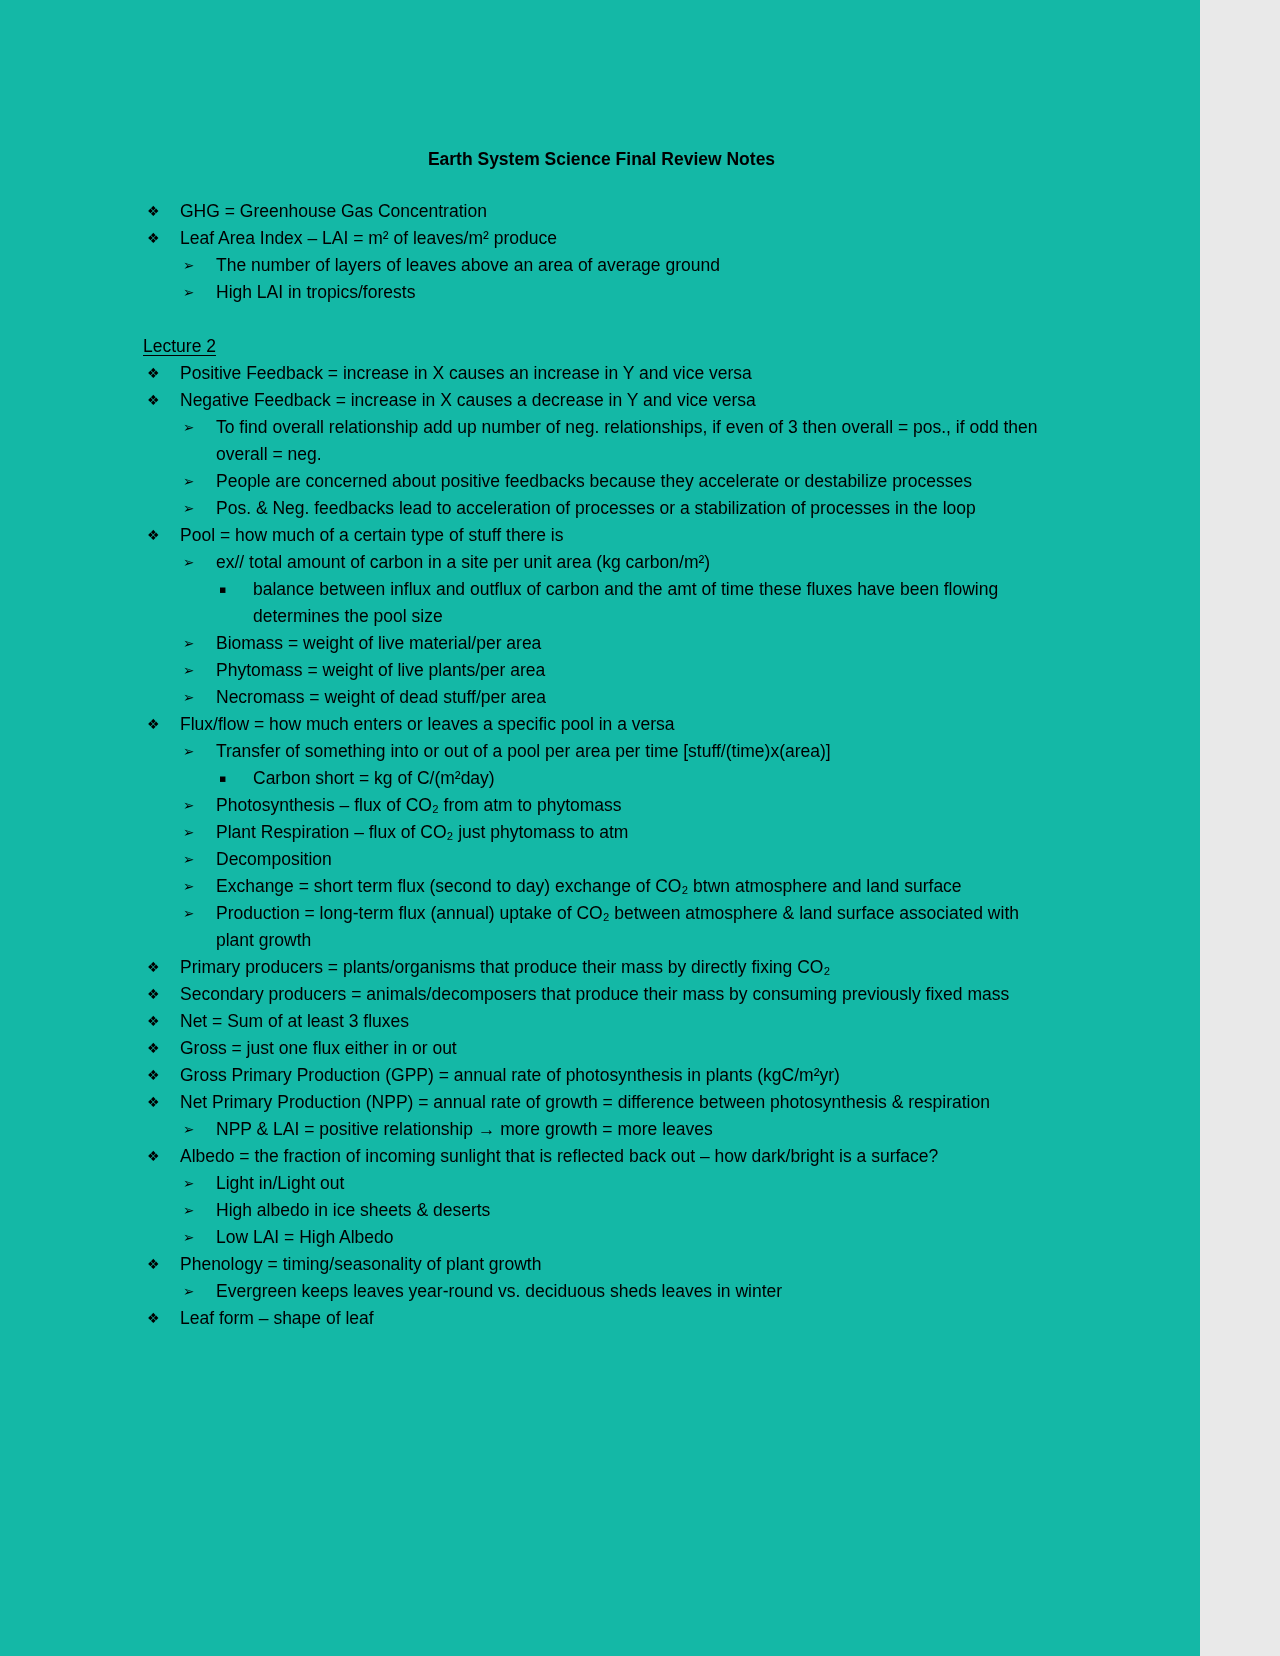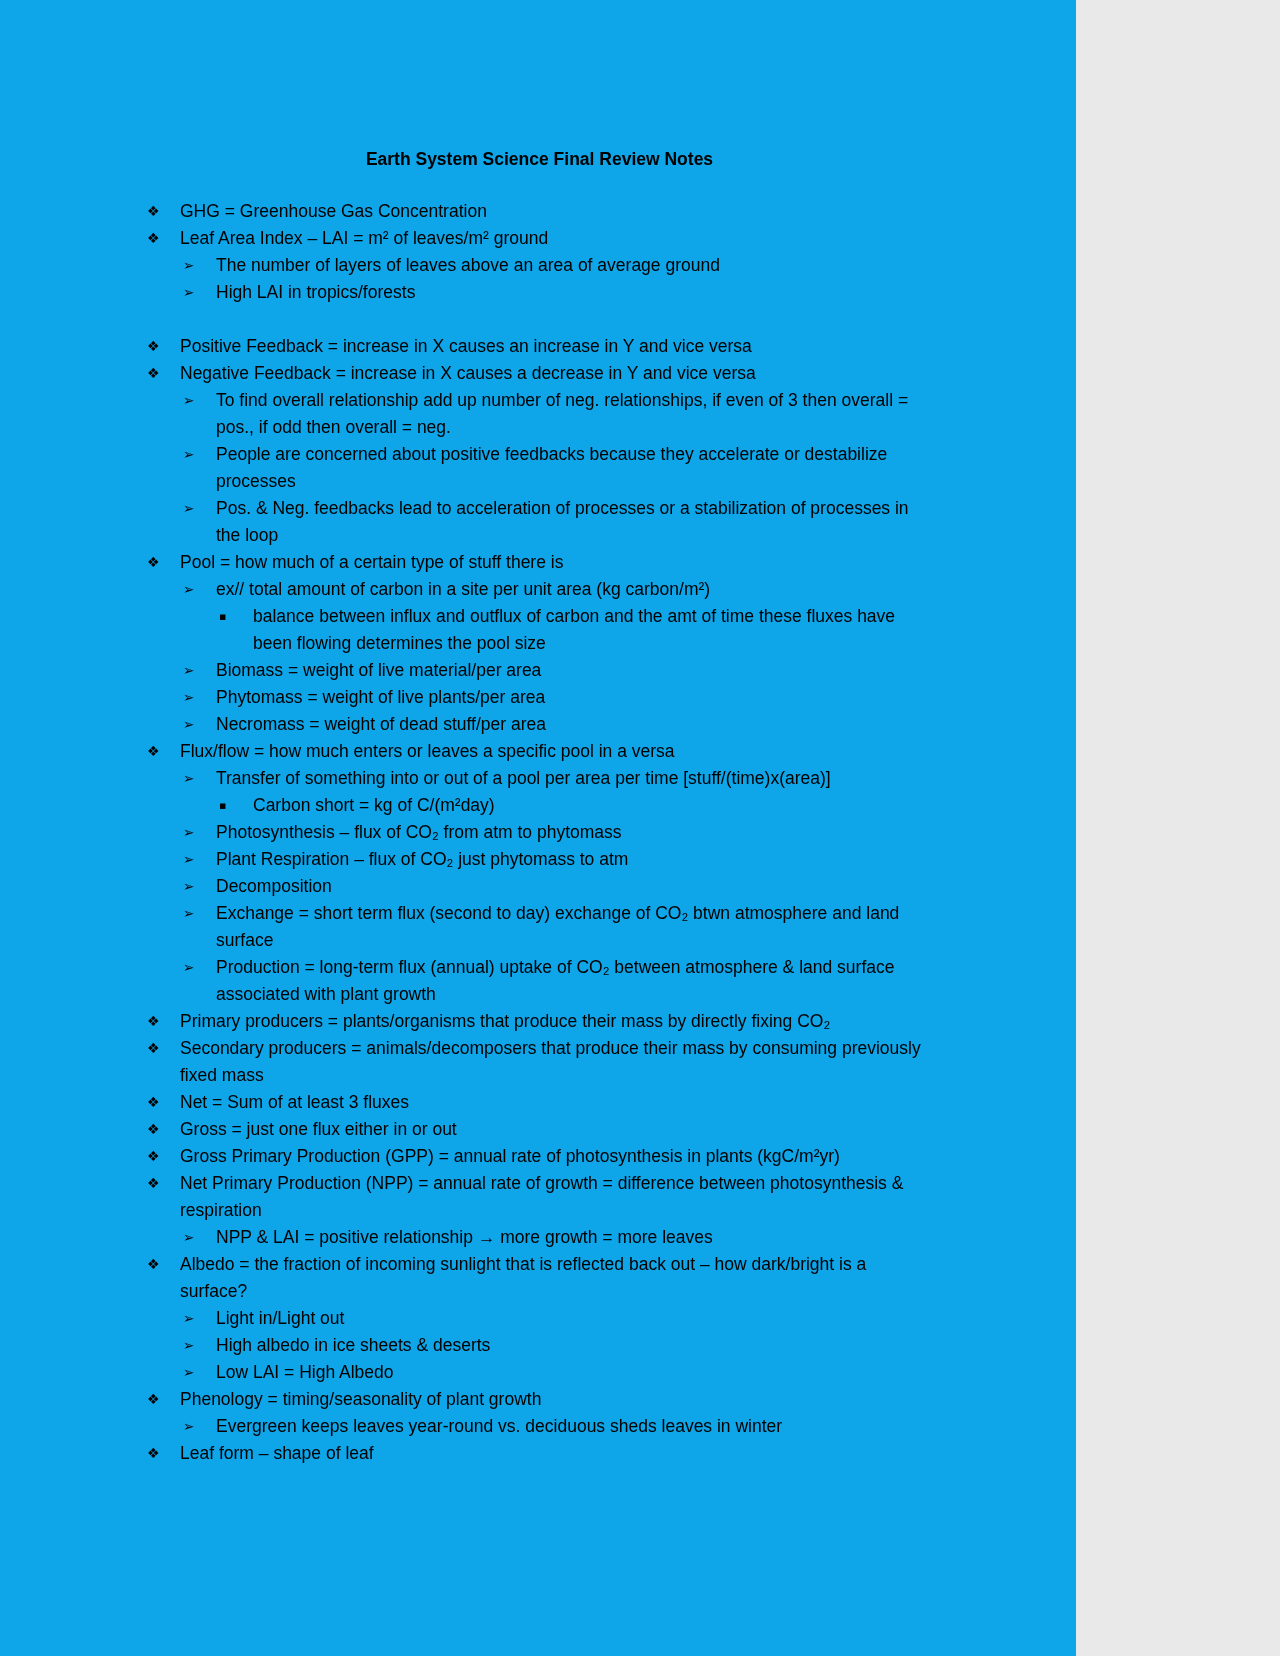--- a/index.html
+++ b/index.html
@@ -4,23 +4,23 @@
 <style>
   * { margin: 0; padding: 0; box-sizing: border-box; }
   html, body { background: #e9e9e9; }
   body {
     width: 1280px;
     font-family: "Liberation Sans", "DejaVu Sans", sans-serif;
     color: #000;
     -webkit-font-smoothing: antialiased;
   }
   .page {
-    width: 1076px;
+    width: 1200px;
     min-height: 1656px;
-    background: #0ea5e9;
+    background: #14b8a6;
     padding: 146px 140px 60px 143px;
   }
   .doc-title {
     font-size: 17.5px;
     font-weight: 700;
     text-align: center;
     line-height: 27px;
     margin-bottom: 25px;
   }
   .section { margin-top: 0; }
@@ -58,32 +58,33 @@
 <div class="page">
   <h1 class="doc-title">Earth System Science Final Review Notes</h1>
   <div id="sections">
       <section class="section">
         <div class="item level-1">
           <span class="bullet">❖</span>
           <div class="item-text">GHG = Greenhouse Gas Concentration</div>
         </div>
         <div class="item level-1">
           <span class="bullet">❖</span>
-          <div class="item-text">Leaf Area Index – LAI = m² of leaves/m² ground</div>
+          <div class="item-text">Leaf Area Index – LAI = m² of leaves/m² produce</div>
         </div>
         <div class="item level-2">
           <span class="bullet">➢</span>
           <div class="item-text">The number of layers of leaves above an area of average ground</div>
         </div>
         <div class="item level-2">
           <span class="bullet">➢</span>
           <div class="item-text">High LAI in tropics/forests</div>
         </div>
       </section>
       <section class="section">
+        <h2 class="section-heading">Lecture 2</h2>
         <div class="item level-1">
           <span class="bullet">❖</span>
           <div class="item-text">Positive Feedback = increase in X causes an increase in Y and vice versa</div>
         </div>
         <div class="item level-1">
           <span class="bullet">❖</span>
           <div class="item-text">Negative Feedback = increase in X causes a decrease in Y and vice versa</div>
         </div>
         <div class="item level-2">
           <span class="bullet">➢</span>

